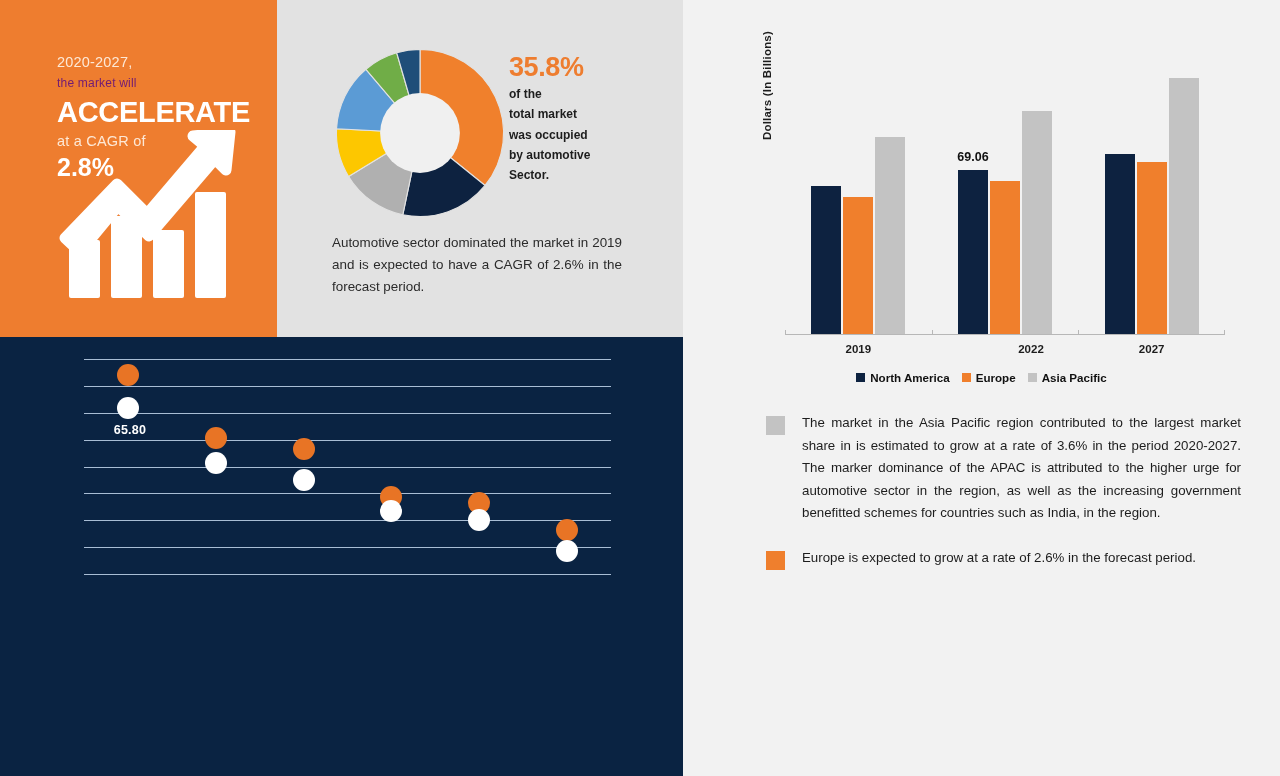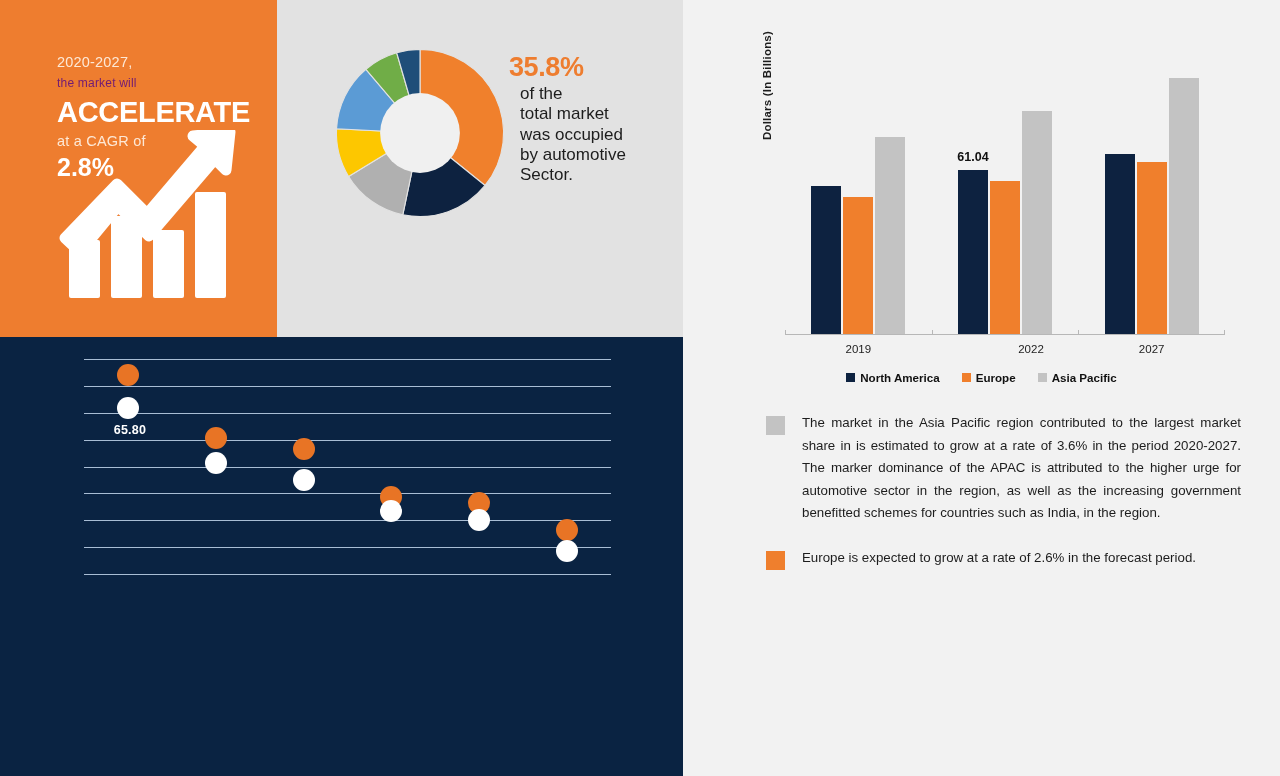--- a/index.html
+++ b/index.html
@@ -24,21 +24,21 @@
   .arrow-icon { position: absolute; left: 55px; top: 130px; width: 185px; height: 175px; }
 
   
   .panel-gray {
     position: absolute; left: 277px; top: 0; width: 406px; height: 337px;
     background: #e2e2e2;
   }
   .donut-wrap { position: absolute; left: 48px; top: 38px; width: 190px; height: 190px; }
   .pct-block { position: absolute; left: 232px; top: 50px; width: 165px; }
   .pct-big { font-size: 27px; font-weight: bold; color: #ee7d2f; line-height: 34px; letter-spacing: -.4px; }
-  .pct-sub { font-size: 17px; font-weight: normal; color: #1d1d1d; line-height: 20.3px; margin-left: 11px; }
+  .pct-sub { font-size: 12px; font-weight: bold; color: #1d1d1d; line-height: 20.3px; }
   .gray-para {
     position: absolute; left: 55px; top: 232px; width: 290px;
     font-size: 13.4px; color: #2b2b2b; line-height: 22px;
     text-align: justify; text-justify: inter-word;
   }
 
   
   .panel-navy {
     position: absolute; left: 0; top: 337px; width: 683px; height: 439px;
     background: #0a2342;
@@ -74,26 +74,26 @@
   .bar { position: absolute; bottom: 1px; width: 30px; }
   .bar.na { background: #0d2240; }
   .bar.eu { background: #f07f2c; }
   .bar.ap { background: #c3c3c3; }
   .bar-val {
     position: absolute; font-size: 12.5px; font-weight: bold; color: #111111;
     transform: translateX(-50%); white-space: nowrap;
   }
   .bar-cats { position: absolute; left: 102px; top: 343px; width: 440px; height: 16px; }
   .bar-cat {
-    position: absolute; font-size: 11.5px; font-weight: normal; color: #1d1d1d;
+    position: absolute; font-size: 11.5px; font-weight: bold; color: #1d1d1d;
     transform: translateX(-50%);
   }
   .bar-legend {
     position: absolute; left: 0; top: 371px; width: 597px;
-    display: flex; justify-content: center; align-items: center; gap: 22px;
+    display: flex; justify-content: center; align-items: center; gap: 12px;
   }
   .bl-item { display: flex; align-items: center; gap: 5px; }
   .bl-sq { width: 9px; height: 9px; }
   .bl-txt { font-size: 11.6px; font-weight: bold; color: #111111; }
 
   .notes { position: absolute; left: 83px; top: 412px; width: 475px; }
   .note { display: flex; gap: 17px; margin-bottom: 22px; }
   .note-sq { width: 19px; height: 19px; flex: 0 0 19px; margin-top: 4px; }
   .note-txt {
     font-size: 13.3px; color: #1d1d1d; line-height: 22.5px;
@@ -138,20 +138,21 @@
       </svg>
     </div>
     <div class="pct-block">
       <div class="pct-big">35.8%</div>
       <div class="pct-sub">of the</div>
       <div class="pct-sub">total market</div>
       <div class="pct-sub">was occupied</div>
       <div class="pct-sub">by automotive</div>
       <div class="pct-sub">Sector.</div>
     </div>
+    <div class="gray-para">Automotive sector dominated the market in 2019 and is expected to have a CAGR of 2.6% in the forecast period.</div>
   </div>
 
   <div class="panel-navy">
     <div class="dot-chart">
       <div id="dot-grid">
           <div class="grid-line" style="top: 0px;"></div>
           <div class="grid-line" style="top: 27px;"></div>
           <div class="grid-line" style="top: 54px;"></div>
           <div class="grid-line" style="top: 81px;"></div>
           <div class="grid-line" style="top: 108px;"></div>
@@ -184,21 +185,21 @@
   <div class="panel-right">
     <div class="bar-chart">
       <div class="ylabel">Dollars (In Billions)</div>
       <div class="plot" id="bar-plot">
         <div class="baseline"></div>
       <div class="bar na" style="left: 26.3333px; height: 148.077px;"></div>
           <div class="bar eu" style="left: 58.3333px; height: 137.308px;"></div>
           <div class="bar ap" style="left: 90.3333px; height: 196.538px;"></div>
           <div class="btick" style="left: 0px;"></div>
           <div class="bar na" style="left: 173px; height: 164.338px;"></div>
-          <div class="bar-val" style="left: 188px; top: 94.6615px;">61.04</div>
+          <div class="bar-val" style="left: 188px; top: 94.6615px;">69.06</div>
           <div class="bar eu" style="left: 205px; height: 153.462px;"></div>
           <div class="bar ap" style="left: 237px; height: 223.462px;"></div>
           <div class="btick" style="left: 146.667px;"></div>
           <div class="bar na" style="left: 319.667px; height: 180.385px;"></div>
           <div class="bar eu" style="left: 351.667px; height: 172.308px;"></div>
           <div class="bar ap" style="left: 383.667px; height: 255.769px;"></div>
           <div class="btick" style="left: 293.333px;"></div>
           <div class="btick" style="left: 439px;"></div>
         </div>
       <div class="bar-cats" id="bar-cats">

